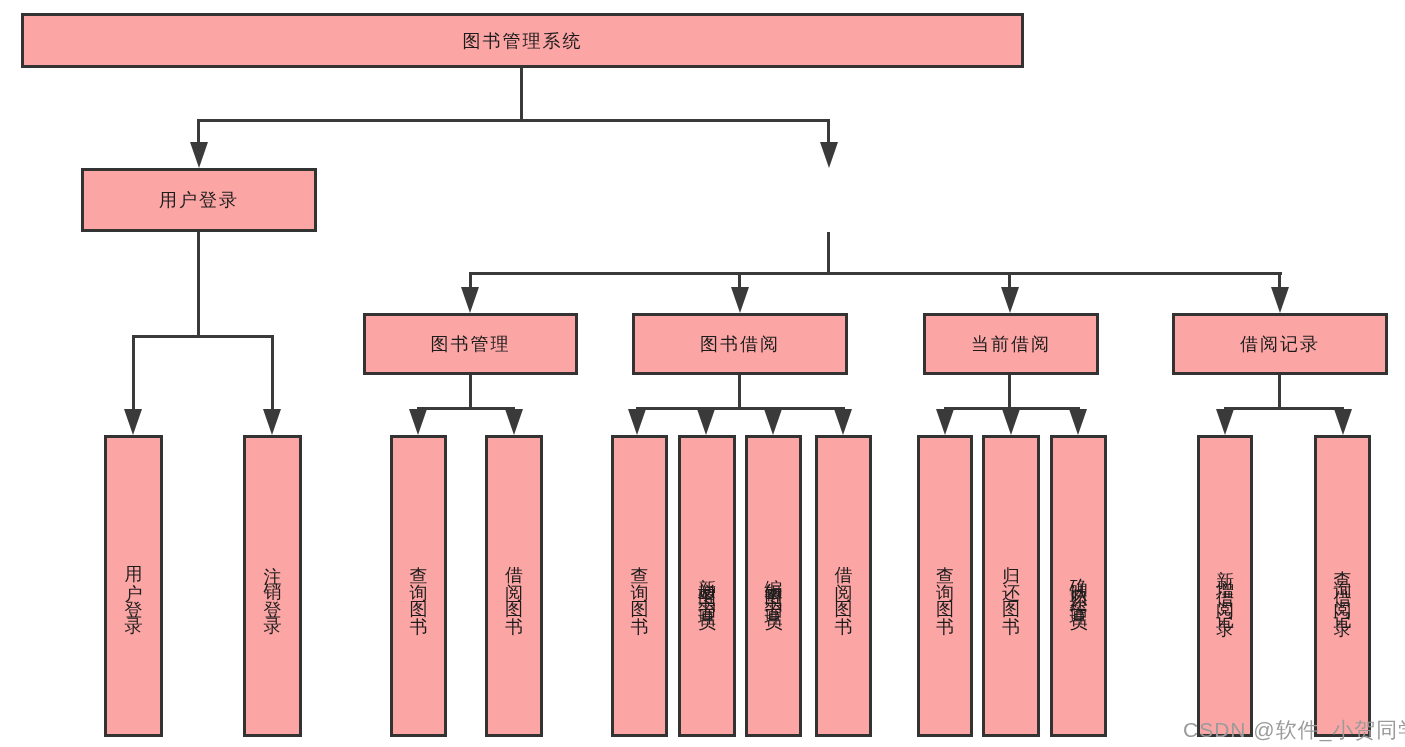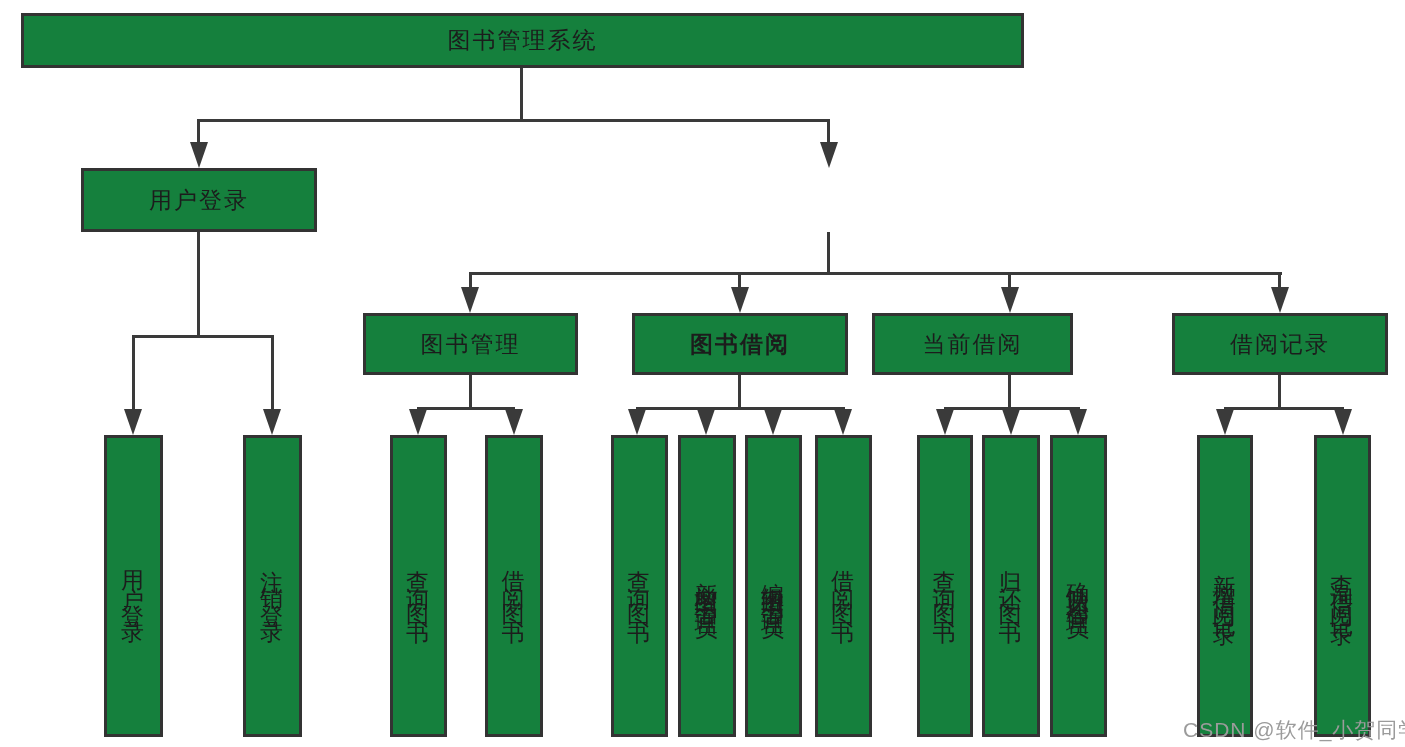--- a/index.html
+++ b/index.html
@@ -11,25 +11,25 @@
     position: relative;
     width: 1405px;
     height: 747px;
     background: var(--color-background, #fff);
     overflow: hidden;
   }
   .box {
     position: absolute;
     box-sizing: border-box;
     border: 3px solid var(--color-box_border, #333);
-    background: #15803d;
+    background: #fca5a5;
     display: flex;
     align-items: center;
     justify-content: center;
-    font-size: 23px;
+    font-size: 18px;
     color: var(--color-text, #1c1c1c);
     letter-spacing: 2px;
     white-space: nowrap;
   }
   .vbox {
     writing-mode: vertical-rl;
     text-orientation: mixed;
     white-space: normal;
   }
   .s4 { letter-spacing: 17px; }
@@ -65,22 +65,22 @@
 </head>
 <body>
 
 <div id="stage">
 
   <div class="box" style="left:21px; top:13px; width:1003px; height:55px;">图书管理系统</div>
 
   <div class="box" style="left:81px; top:168px; width:236px; height:64px;">用户登录</div>
 
   <div class="box" style="left:363px; top:313px; width:215px; height:62px;">图书管理</div>
-  <div class="box" style="left:632px; top:313px; width:216px; height:62px;font-weight:bold;">图书借阅</div>
-  <div class="box" style="left:872px; top:313px; width:201px; height:62px;">当前借阅</div>
+  <div class="box" style="left:632px; top:313px; width:216px; height:62px;">图书借阅</div>
+  <div class="box" style="left:923px; top:313px; width:176px; height:62px;">当前借阅</div>
   <div class="box" style="left:1172px; top:313px; width:216px; height:62px;">借阅记录</div>
 
   <div class="box vbox s4" style="left:104px; top:435px; width:59px; height:302px;">用户登录</div>
   <div class="box vbox s4" style="left:243px; top:435px; width:59px; height:302px;">注销登录</div>
 
   <div class="box vbox s4" style="left:390px; top:435px; width:57px; height:302px;">查询图书</div>
   <div class="box vbox s4" style="left:485px; top:435px; width:58px; height:302px;">借阅图书</div>
 
   <div class="box vbox s4" style="left:611px; top:435px; width:57px; height:302px;">查询图书</div>
   <div class="box vbox s9" style="left:678px; top:435px; width:58px; height:302px;">新增图书（管理员）</div>

